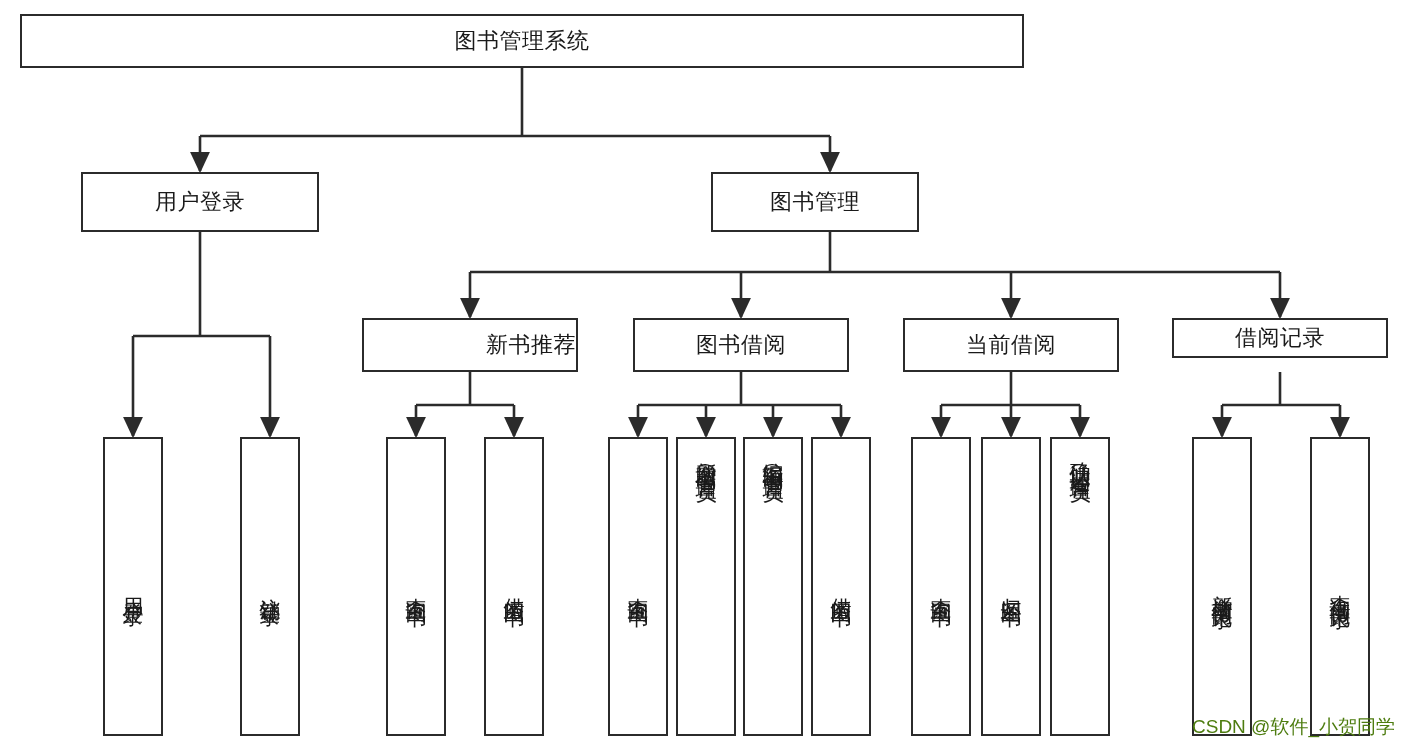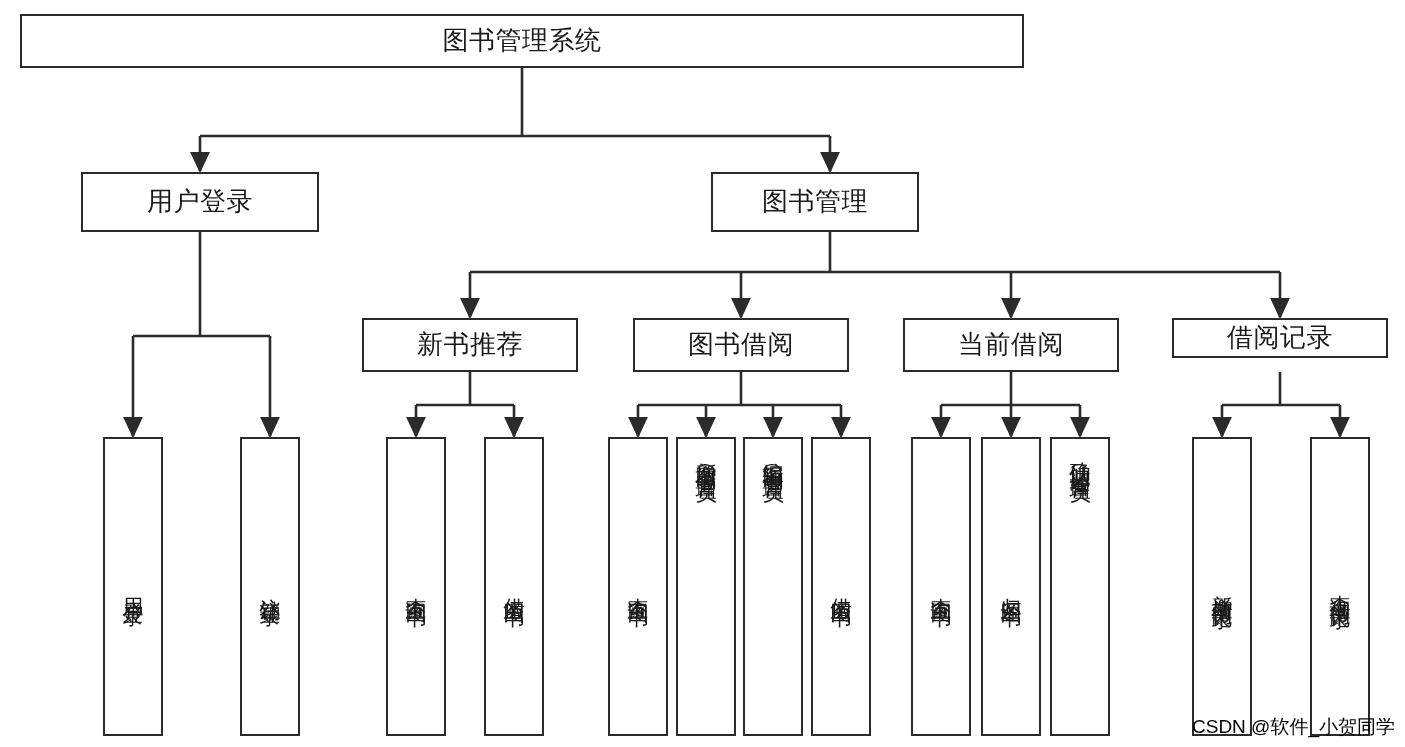--- a/index.html
+++ b/index.html
@@ -36,21 +36,21 @@
     justify-content: center;
     overflow: hidden;
   }
   .node-label {
     font-family: "Liberation Sans", "DejaVu Sans", sans-serif;
     color: #1a1a1a;
     letter-spacing: 0.5px;
     white-space: nowrap;
   }
   .node-box.horizontal .node-label {
-    font-size: 26px;
+    font-size: 22px;
     line-height: 1.2;
   }
   .node-box.vertical {
     align-items: flex-start;
     justify-content: center;
     padding-top: 6px;
   }
   .node-box.vertical .node-label {
     writing-mode: vertical-rl;
     text-orientation: upright;
@@ -60,21 +60,21 @@
     text-align: center;
   }
   .node-box.vertical.centered {
     align-items: center;
     padding-top: 0;
   }
   .watermark {
     position: absolute;
     font-family: "Liberation Sans", "DejaVu Sans", sans-serif;
     font-size: 19px;
-    color: #000000;
+    color: #4d7c0f;
     white-space: nowrap;
     pointer-events: none;
   }
 </style>
 </head>
 <body>
 
 <div id="diagram-root">
 
   <svg class="connector-layer" viewBox="0 0 1405 747" xmlns="http://www.w3.org/2000/svg">
@@ -125,21 +125,21 @@
   </div>
 
   <div class="node-box horizontal" style="left:81px; top:172px; width:238px; height:60px;">
     <span class="node-label">用户登录</span>
   </div>
 
   <div class="node-box horizontal" style="left:711px; top:172px; width:208px; height:60px;">
     <span class="node-label">图书管理</span>
   </div>
 
-  <div class="node-box horizontal" style="left:362px; top:318px; width:216px; height:54px;">
+  <div class="node-box horizontal" style="left:362px; top:318px; width:216px; height:54px;justify-content:flex-end;">
     <span class="node-label">新书推荐</span>
   </div>
 
   <div class="node-box horizontal" style="left:903px; top:318px; width:216px; height:54px;">
     <span class="node-label">当前借阅</span>
   </div>
 
   <div class="node-box horizontal" style="left:633px; top:318px; width:216px; height:54px;">
     <span class="node-label">图书借阅</span>
   </div>

